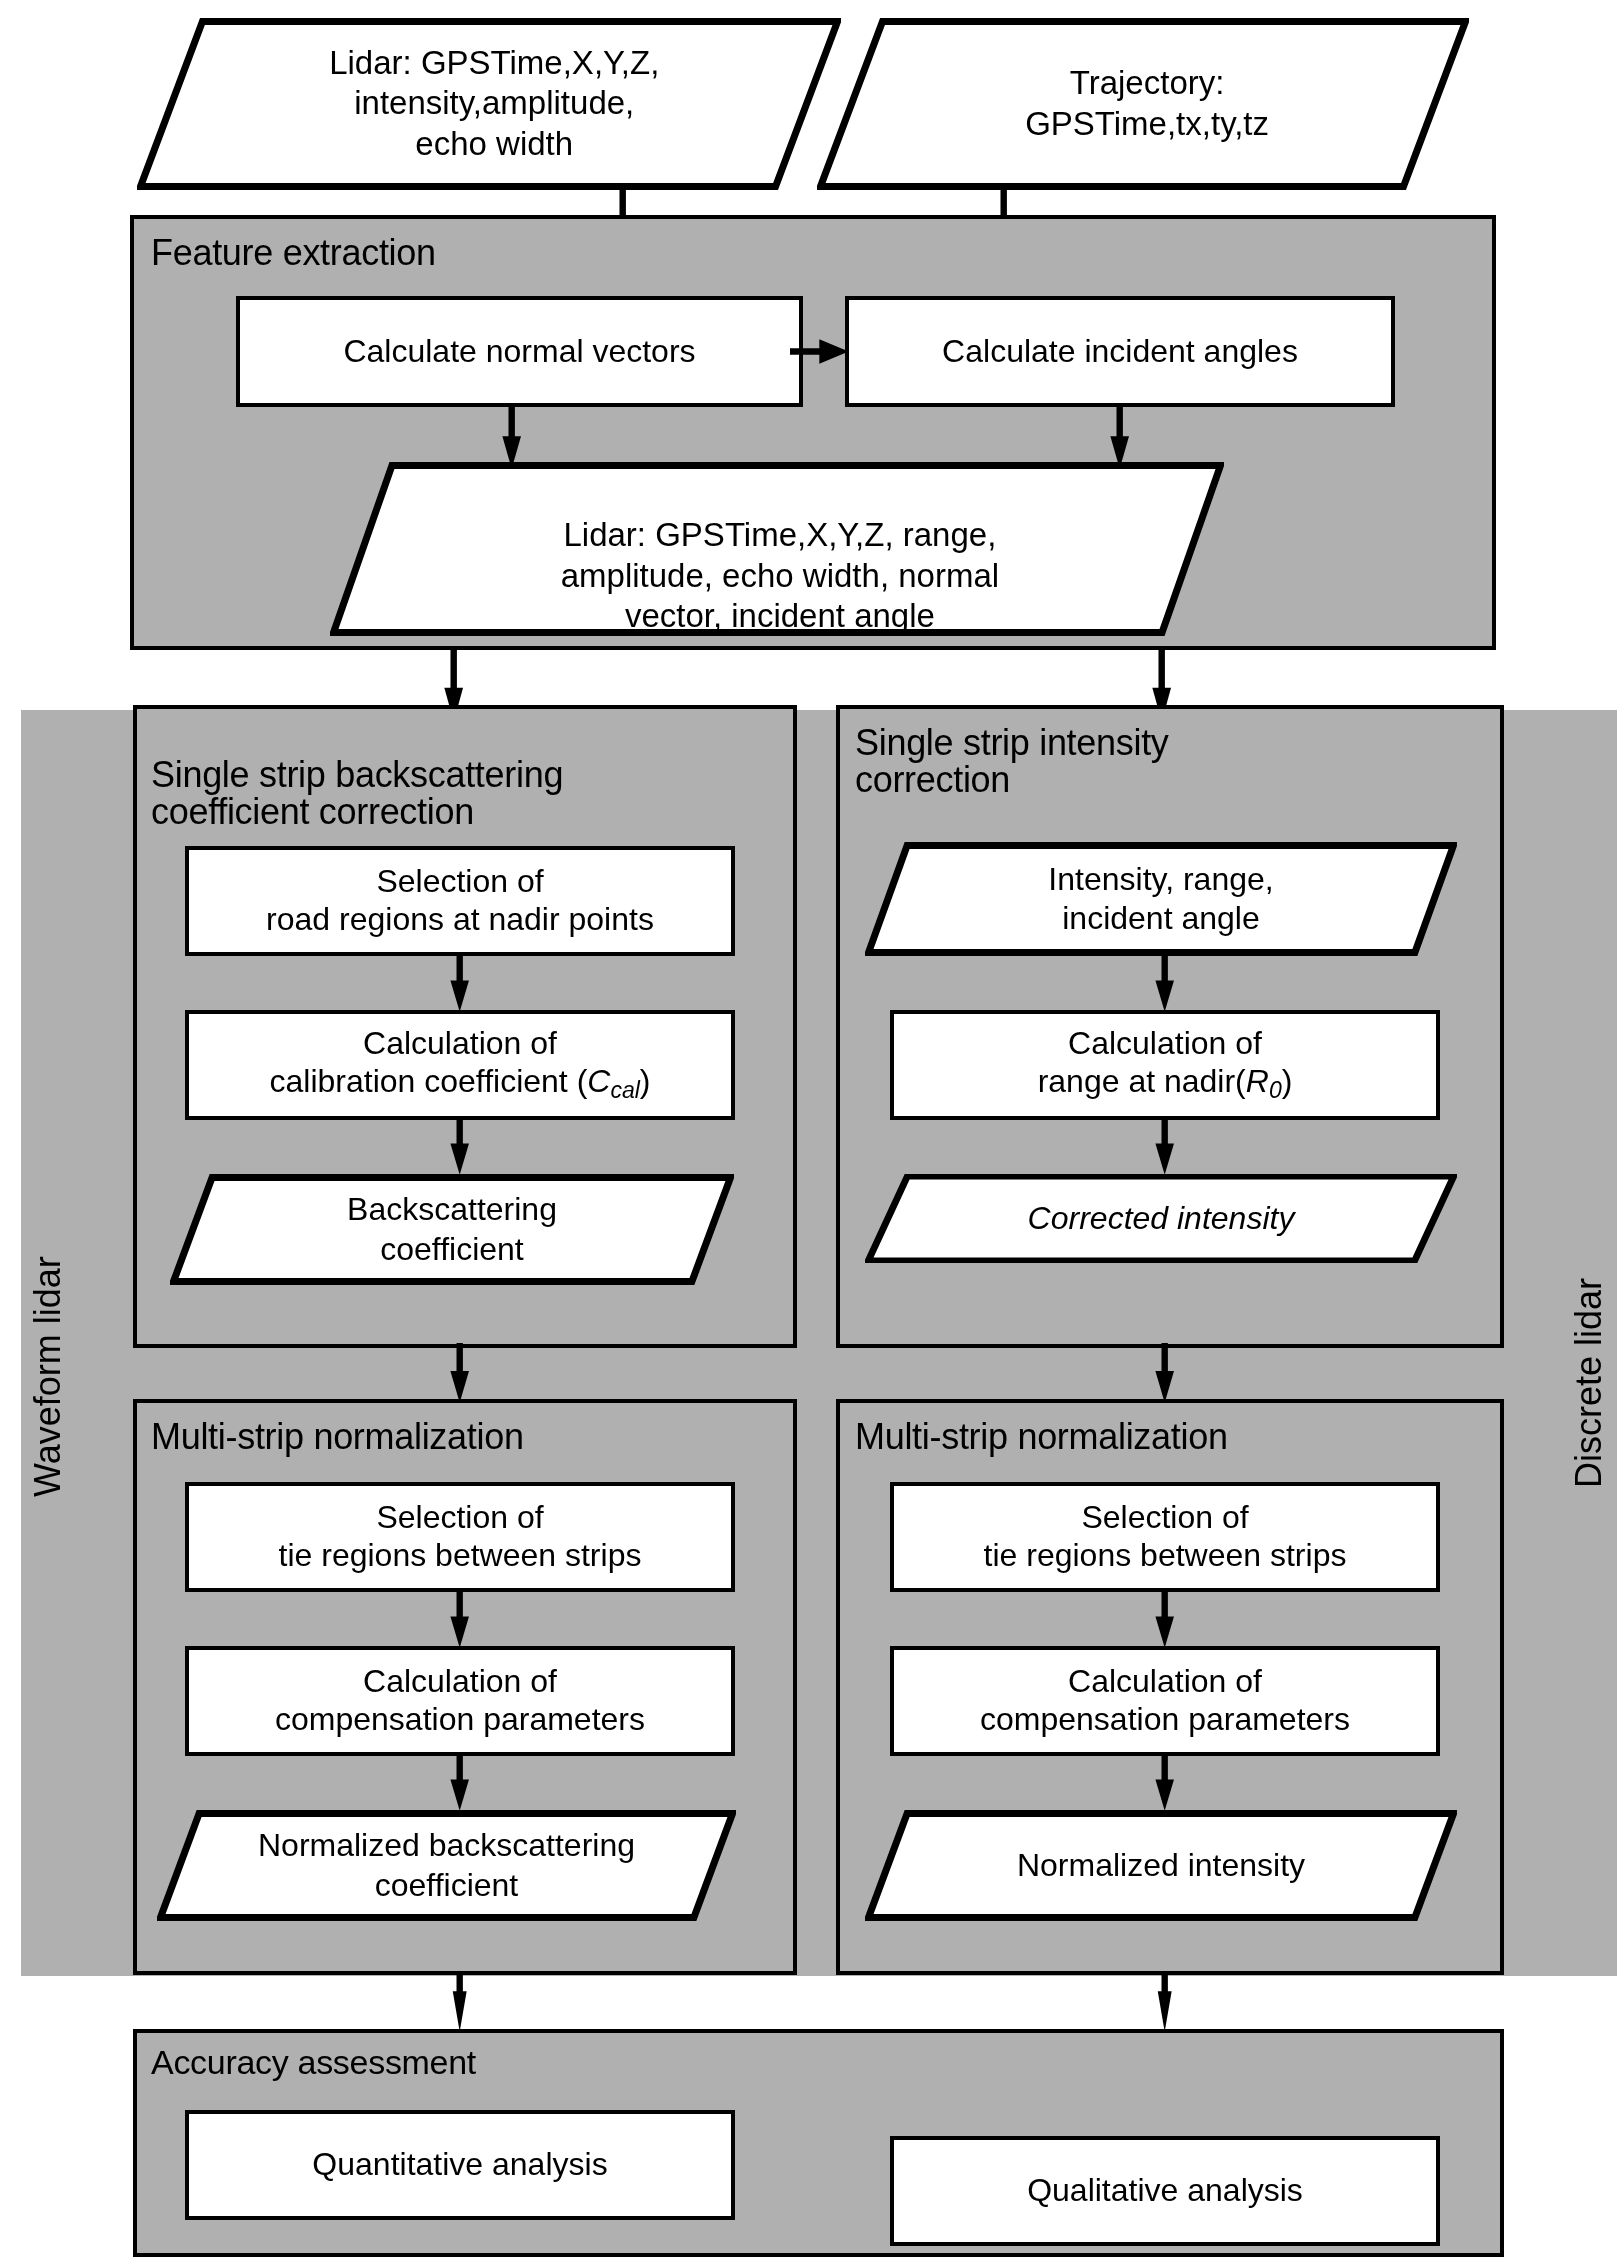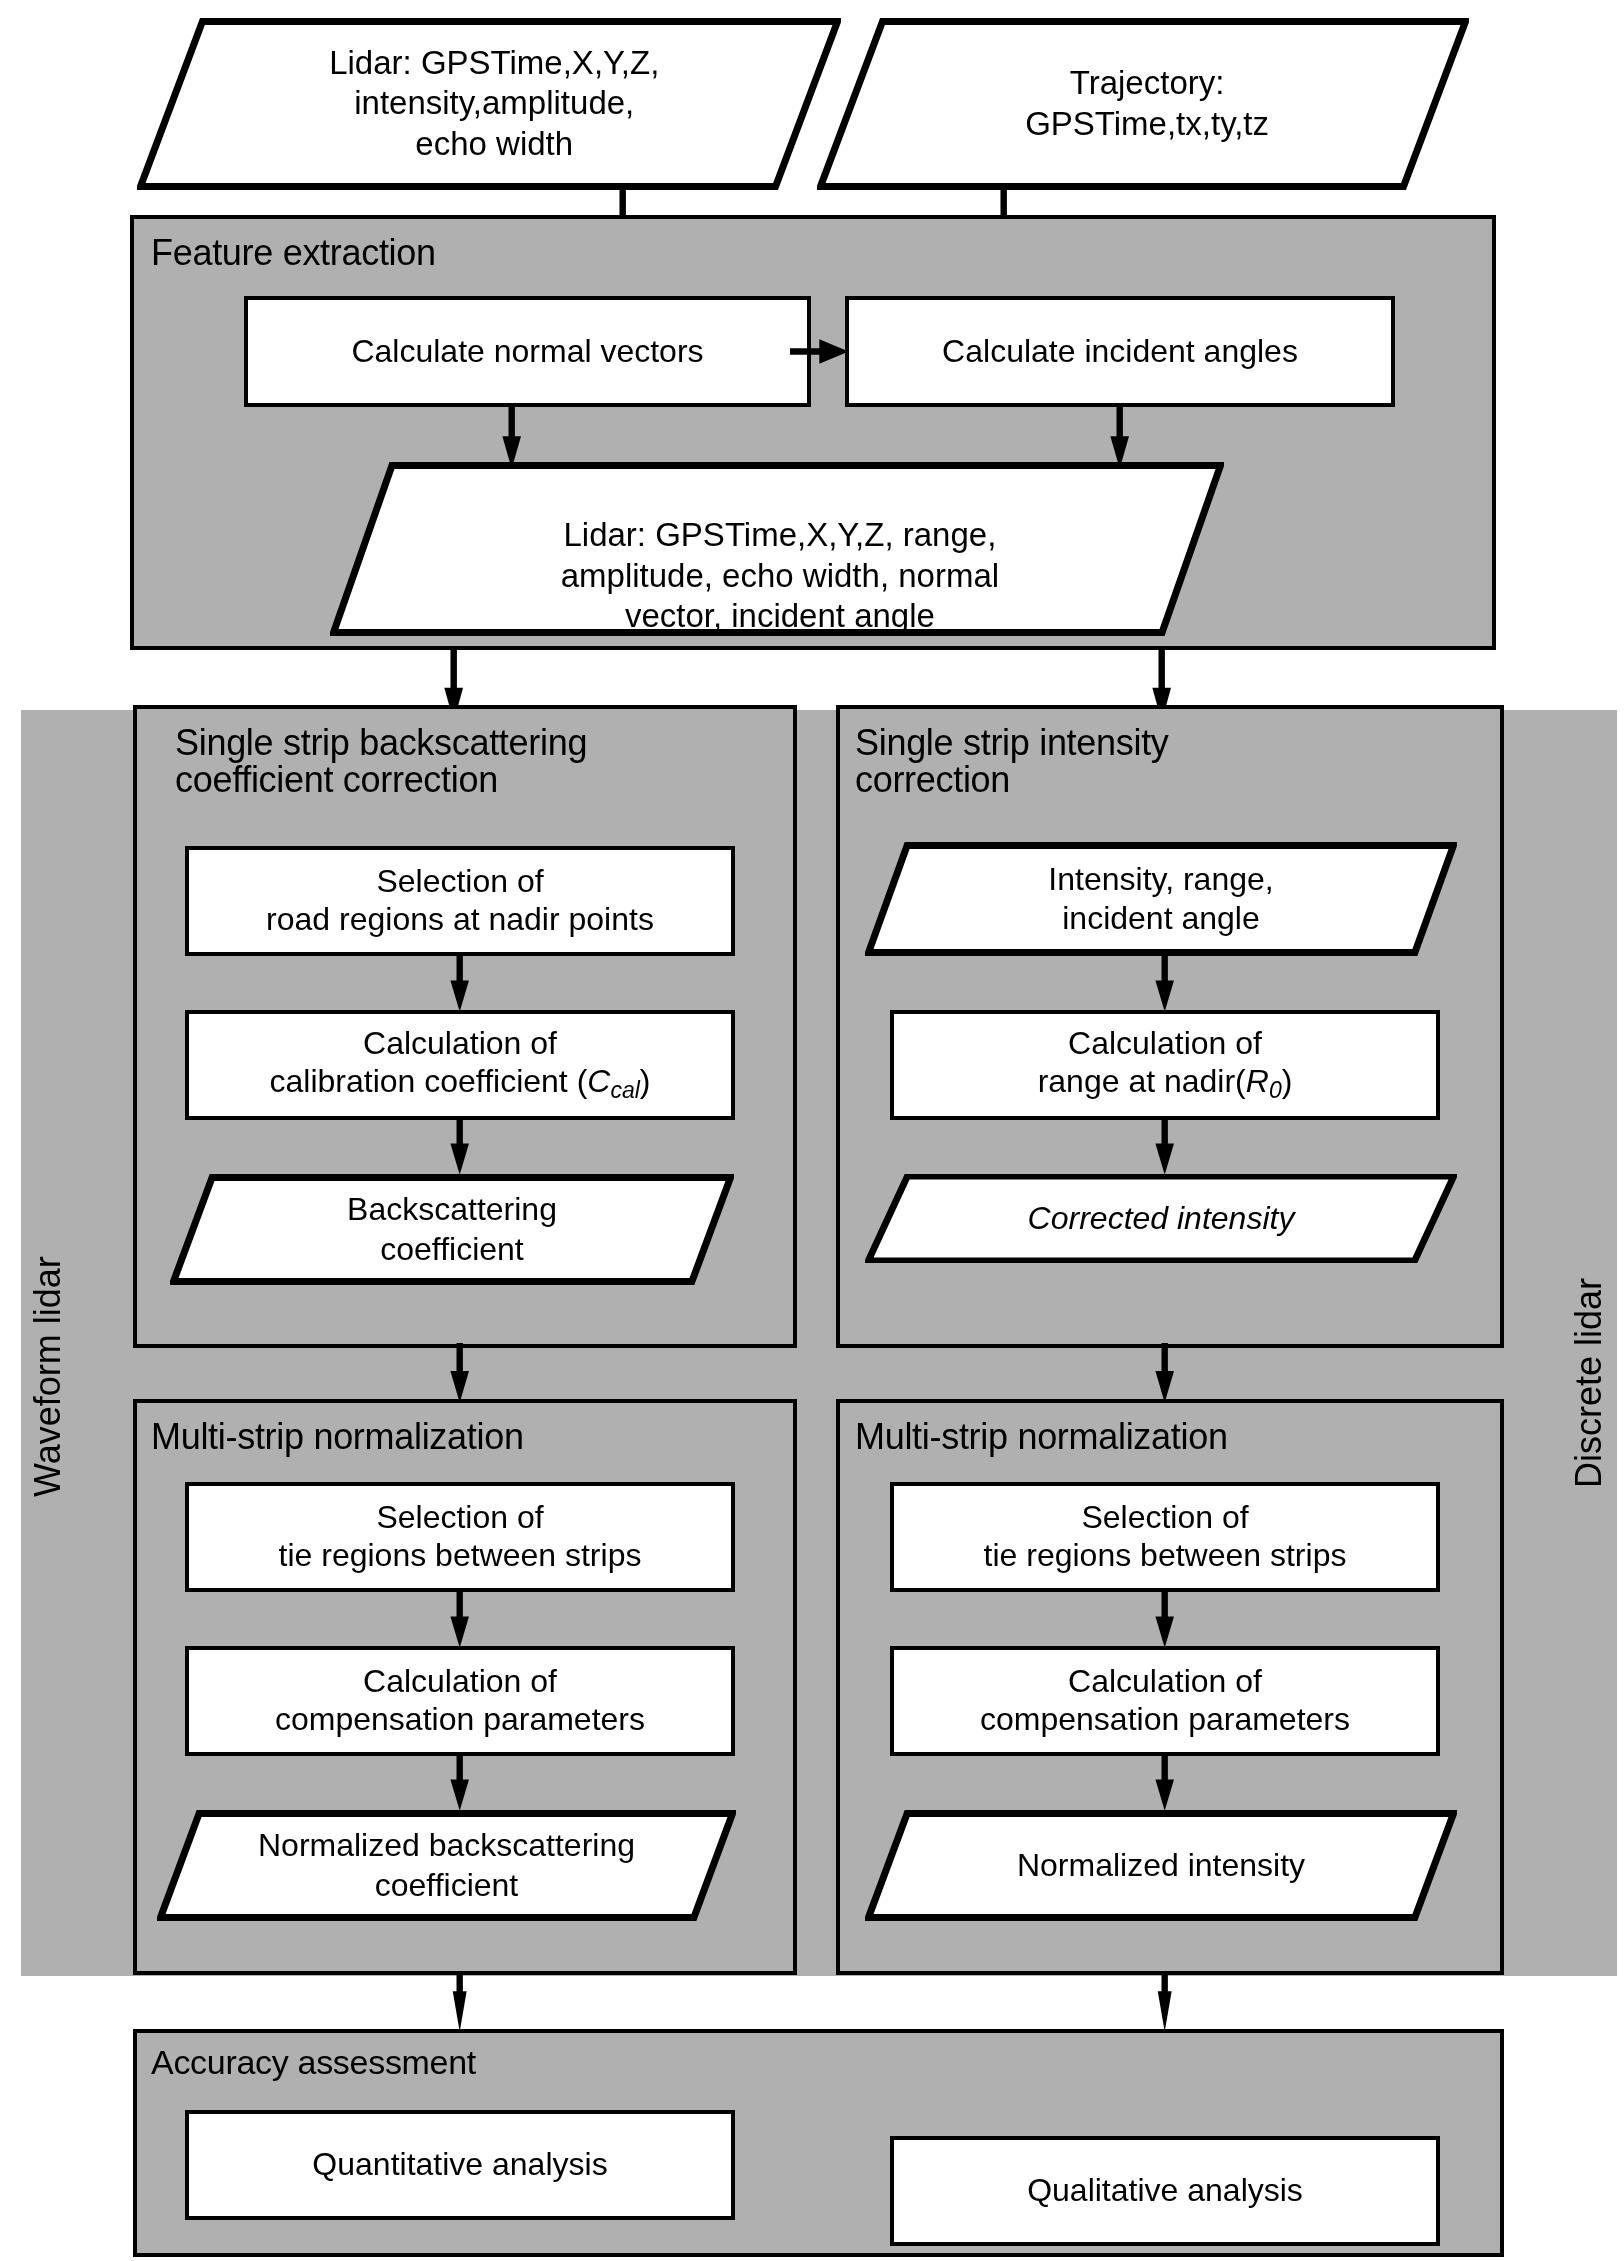--- a/index.html
+++ b/index.html
@@ -118,21 +118,21 @@
     <svg width="23.4" height="117" viewBox="0 0 40 200">
       <line x1="20" y1="0" x2="20" y2="150" stroke="#000" stroke-width="11"></line>
       <polygon points="20,196 2,132 38,132" fill="#000"></polygon>
     </svg>
   </div>
 
   <div class="abs gray-box" style="left:130px;top:215px;width:1366px;height:435px;"></div>
 
   <div class="panel-title" style="left:151px;top:234px;">Feature extraction</div>
 
-  <div class="abs proc" style="left:244px;top:296px;width:567px;height:111px;">Calculate normal vectors</div>
+  <div class="abs proc" style="left:236px;top:296px;width:567px;height:111px;">Calculate normal vectors</div>
 
   <div class="abs proc" style="left:845px;top:296px;width:550px;height:111px;">Calculate incident angles</div>
 
   <div class="arrow" style="left:790px;top:338px;width:61px;height:27px;">
     <svg width="61" height="27" viewBox="0 0 104 46">
       <line x1="0" y1="23" x2="60" y2="23" stroke="#000" stroke-width="11"></line>
       <polygon points="100,23 50,2 50,44" fill="#000"></polygon>
     </svg>
   </div>
 
@@ -166,21 +166,21 @@
   </div>
   <div class="arrow" style="left:1150px;top:648px;width:23.4px;height:75px;">
     <svg width="23.4" height="75" viewBox="0 0 40 128">
       <line x1="20" y1="0" x2="20" y2="80" stroke="#000" stroke-width="11"></line>
       <polygon points="20,126 4,68 36,68" fill="#000"></polygon>
     </svg>
   </div>
 
   <div class="abs gray-box" style="left:133px;top:705px;width:664px;height:643px;"></div>
 
-  <div class="panel-title" style="left:151px;top:724px;margin-left:24px;">Single strip backscattering
+  <div class="panel-title" style="left:151px;top:756px;">Single strip backscattering
 coefficient correction</div>
 
   <div class="abs proc" style="left:185px;top:846px;width:550px;height:110px;">Selection of
 road regions at nadir points</div>
 
   <div class="arrow" style="left:448px;top:955px;width:23.4px;height:58px;">
     <svg width="23.4" height="58" viewBox="0 0 40 100">
       <line x1="20" y1="0" x2="20" y2="52" stroke="#000" stroke-width="11"></line>
       <polygon points="20,98 4,44 36,44" fill="#000"></polygon>
     </svg>

